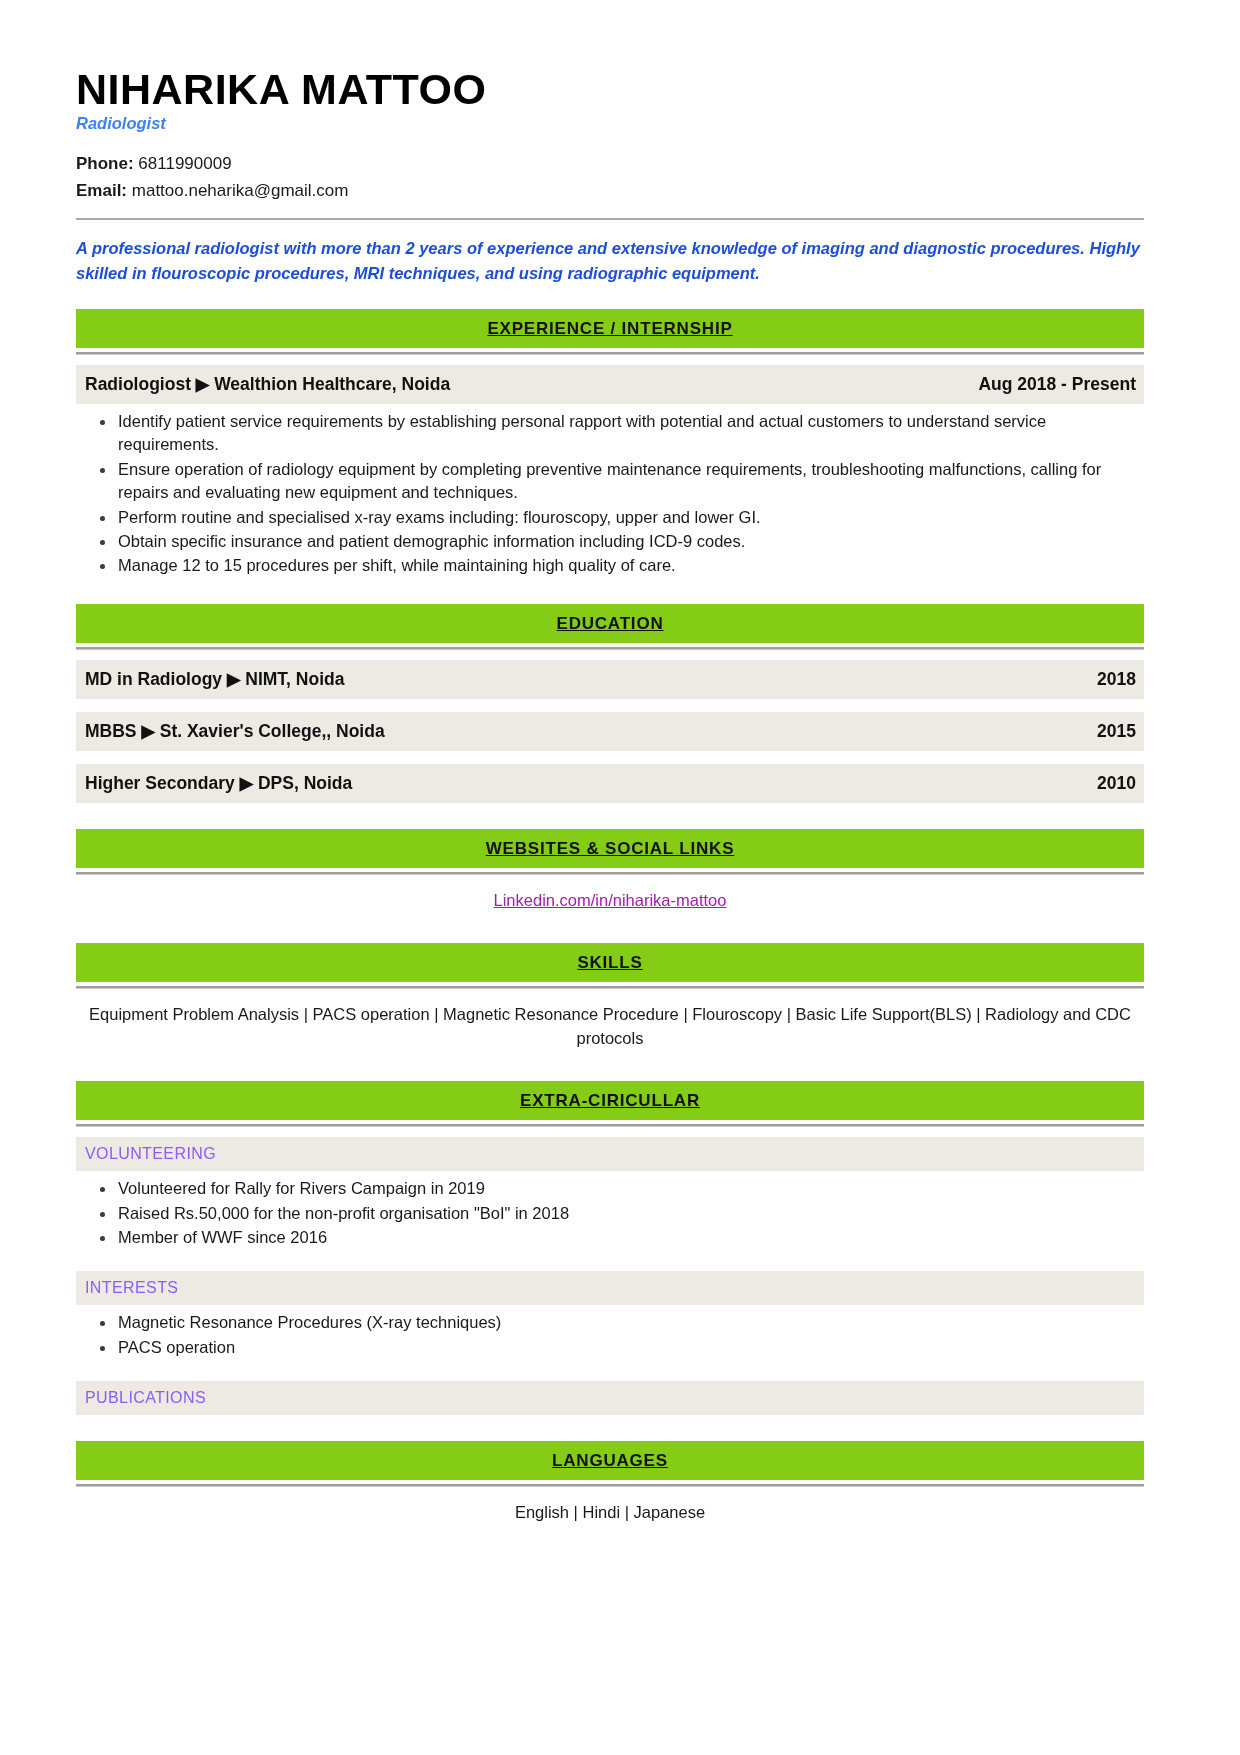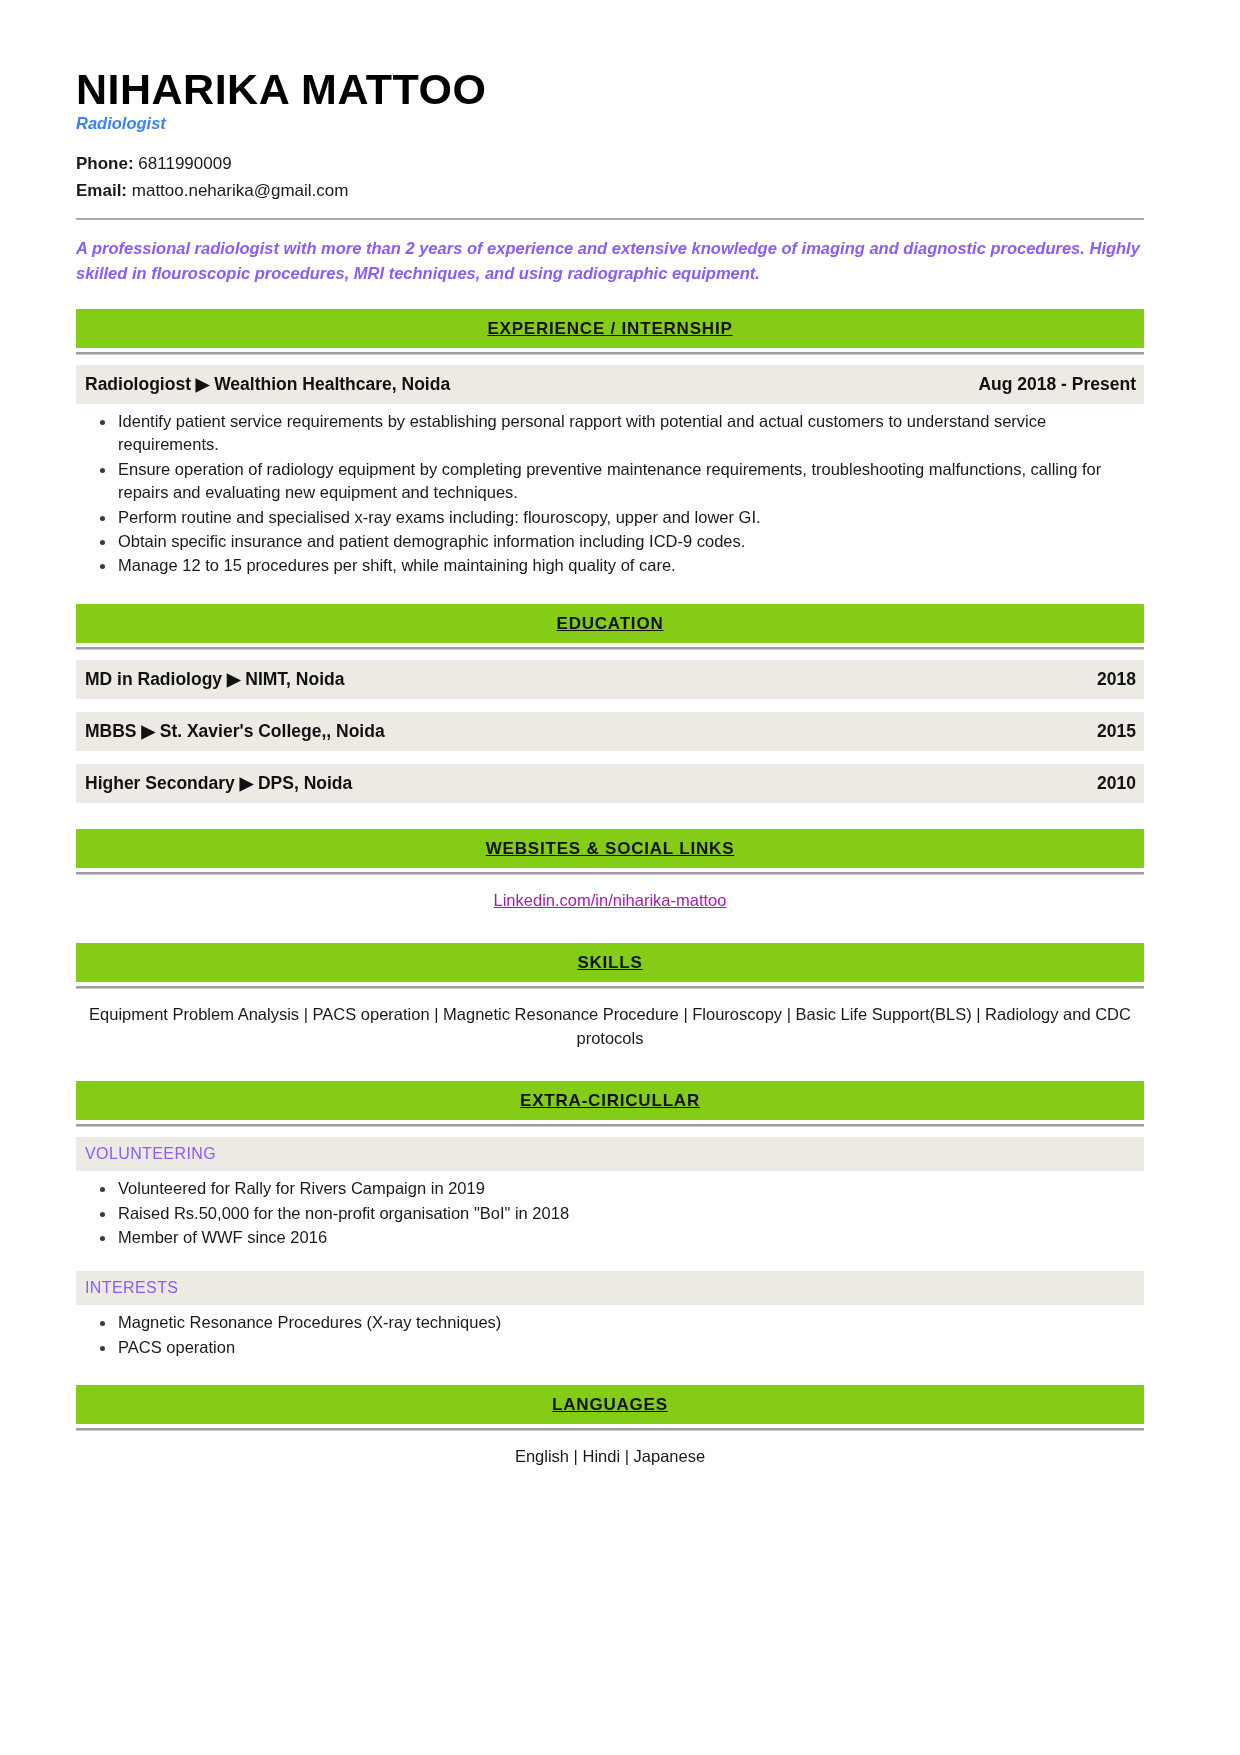--- a/index.html
+++ b/index.html
@@ -50,21 +50,21 @@
     border: 0;
     border-top: 2px solid #a9a9a9;
     margin: 14px 0 16px 0;
   }
   .summary {
     font-size: 16.5px;
     font-style: italic;
     font-weight: bold;
     line-height: 1.48;
     margin: 0 0 24px 0;
-    color: #8b5cf6;
+    color: #1d4ed8;
   }
   .band-line {
     border-top: 2px solid #9e9e9e;
     border-bottom: 1px solid #c9c9c9;
     margin-top: 4px;
     margin-bottom: 0;
     height: 0;
   }
   .section {
     margin-bottom: 26px;
@@ -248,20 +248,21 @@
 
     <div class="sub-block">
       <div class="subhead-bar">INTERESTS</div>
       <ul class="bullets">
         <li>Magnetic Resonance Procedures (X-ray techniques)</li>
         <li>PACS operation</li>
       </ul>
     </div>
 
     <div class="sub-block">
+      <div class="subhead-bar">PUBLICATIONS</div>
     </div>
   </div>
 
   <div class="section">
     <div class="banner">LANGUAGES</div>
     <div class="band-line"></div>
 
     <div class="centered-text">English | Hindi | Japanese</div>
   </div>
 

